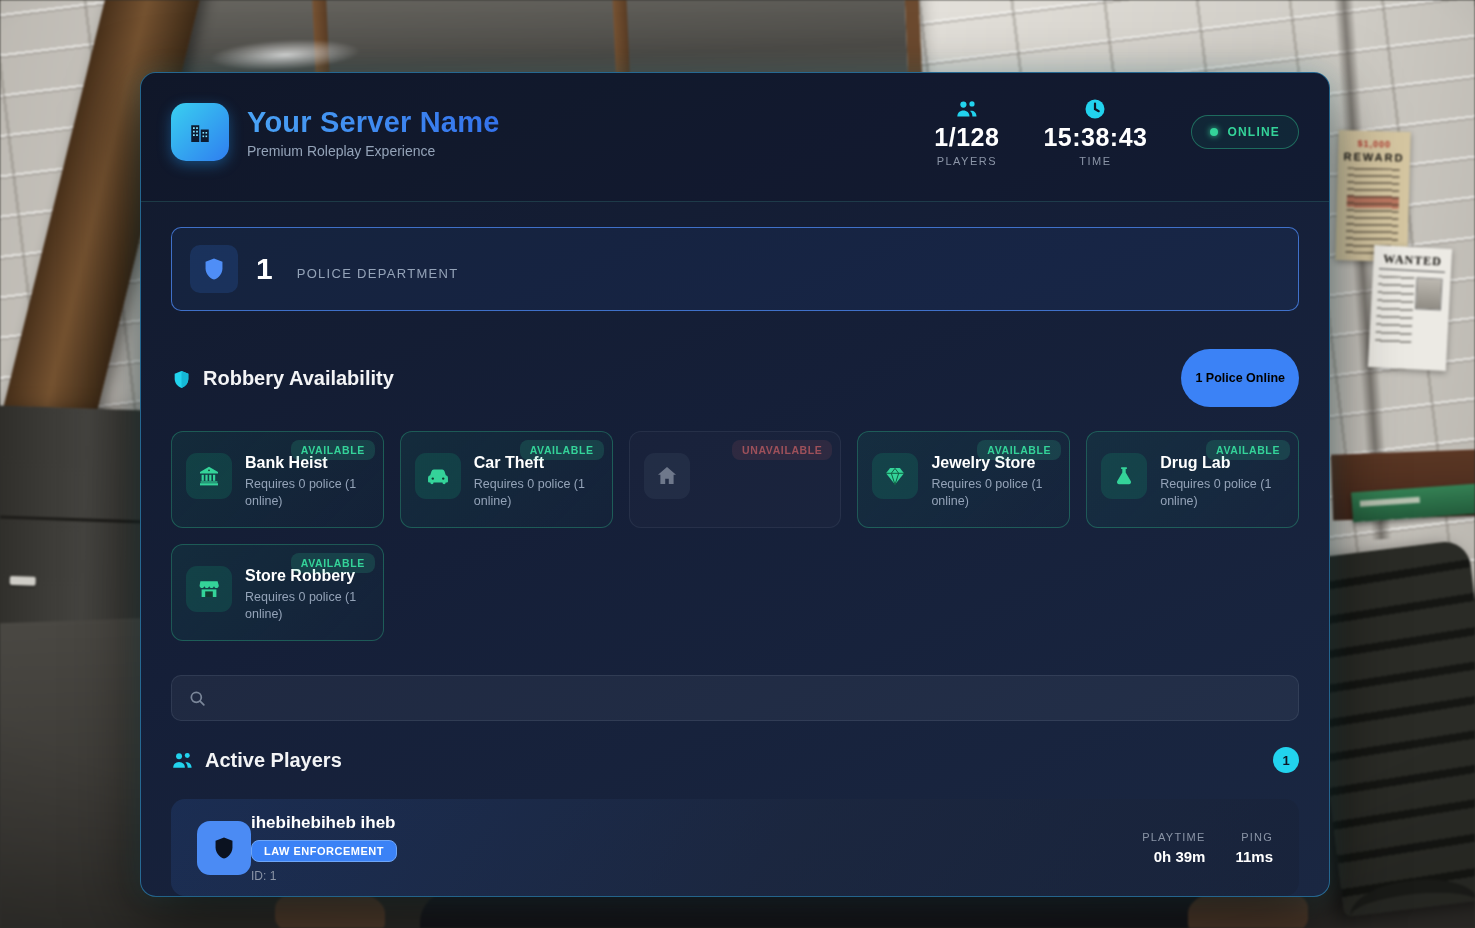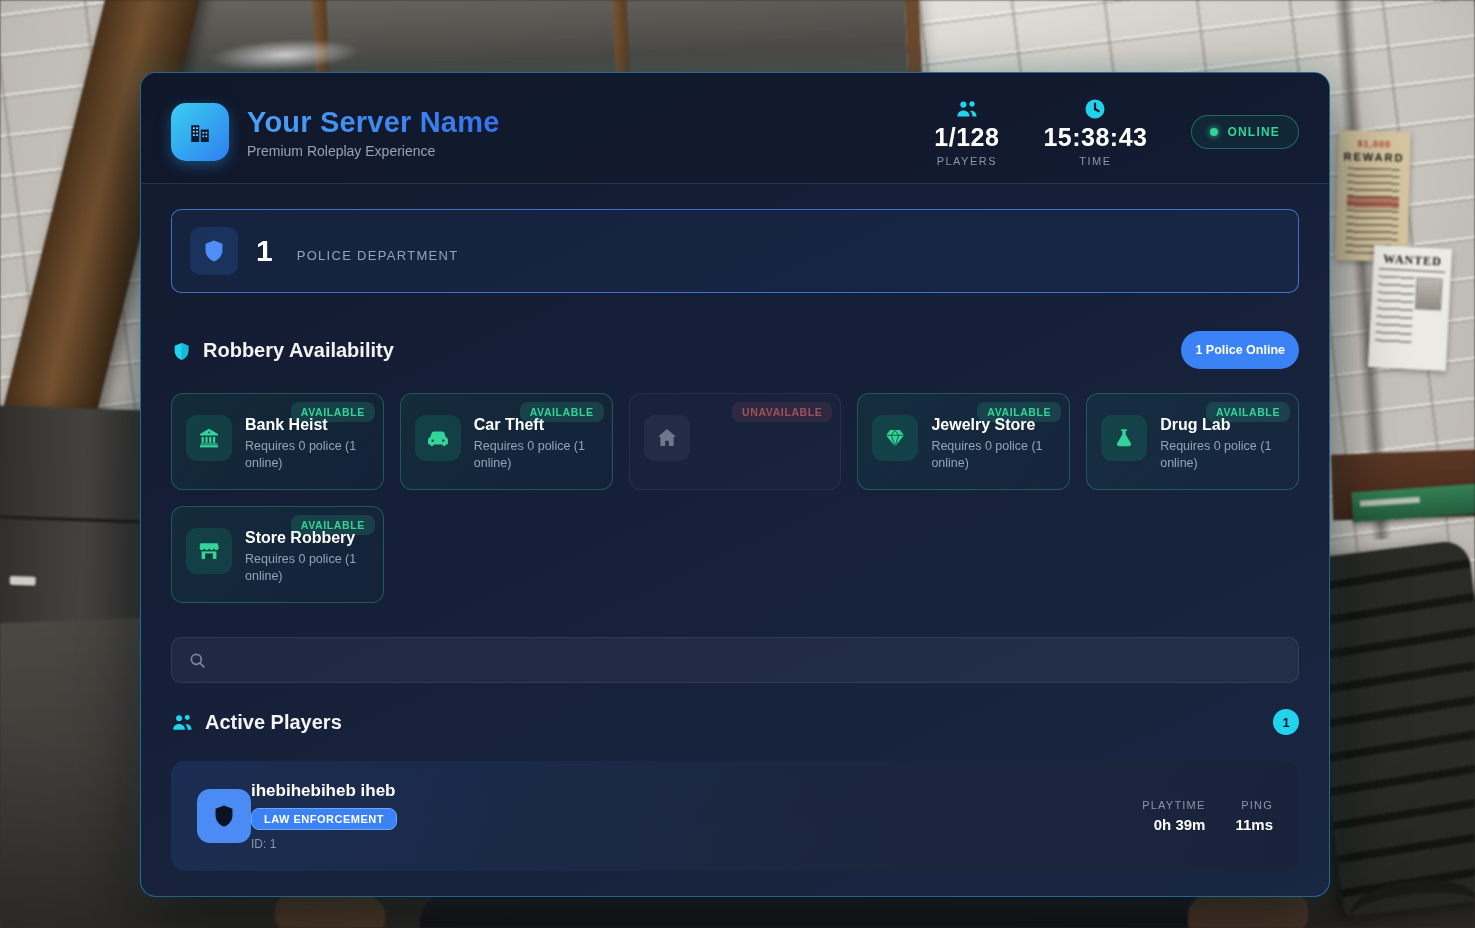--- a/index.html
+++ b/index.html
@@ -64,21 +64,21 @@
 
   
   .panel { position:absolute; left:140px; top:72px; width:1190px; height:825px;
            border-radius:16px; border:1.5px solid rgba(56,189,248,.45);
            background:linear-gradient(155deg,#121a2d 0%,#151f38 45%,#1a2742 100%);
            box-shadow:0 24px 70px rgba(0,0,0,.6), 0 0 26px rgba(34,211,238,.14);
            color:#e5e7eb; display:flex; flex-direction:column; overflow:hidden; z-index:10; }
 
   
   .hdr { display:flex; justify-content:space-between;
-         padding:24px 30px 16px; border-bottom:1px solid rgba(94,234,212,.16);
+         padding:24px 30px 34px; border-bottom:1px solid rgba(94,234,212,.16);
          background:rgba(10,16,30,.25); }
   .hdr-left { display:flex; align-items:center; gap:18px; }
   .logo { width:58px; height:58px; border-radius:15px;
           background:linear-gradient(135deg,#39d0f0 0%,#2f7ef0 100%);
           display:flex; align-items:center; justify-content:center;
           box-shadow:0 4px 14px rgba(34,150,238,.4); }
   .title { font-size:29px; font-weight:bold; letter-spacing:.2px;
            background:linear-gradient(90deg,#4aa3f5,#3472ec);
            -webkit-background-clip:text; background-clip:text; color:transparent; }
   .subtitle { font-size:14px; color:#94a3b8; margin-top:4px; }
@@ -98,22 +98,22 @@
           background:rgba(59,130,246,.07); }
   .police-iconbox { width:48px; height:48px; border-radius:10px; background:rgba(59,130,246,.16);
           display:flex; align-items:center; justify-content:center; }
   .police-count { font-size:30px; font-weight:bold; color:#fff; }
   .police-label { font-size:13px; color:#94a3b8; letter-spacing:1.3px; margin-left:6px; margin-top:9px; }
 
   
   .robbery { padding:14px 30px 14px; }
   .sec-head { display:flex; align-items:center; justify-content:space-between; margin-bottom:24px; }
   .sec-title { display:flex; align-items:flex-end; gap:11px; font-size:20px; font-weight:bold; color:#f3f4f6; }
-  .badge-blue { background:#3b82f6; color:#ffffff; font-size:12.5px; font-weight:bold;
-          padding:12px 14px; border-radius:999px; }
+  .badge-blue { background:#3b82f6; color:#000000; font-size:12.5px; font-weight:bold;
+          padding:22px 14px; border-radius:999px; }
   .cards { display:grid; grid-template-columns:repeat(5,1fr); gap:16px; }
   .card { position:relative; border-radius:12px; padding:15px 14px; min-height:97px;
           display:flex; gap:13px; align-items:flex-start; cursor:pointer; }
   .card.ok { background:linear-gradient(135deg,rgba(16,185,129,.09),rgba(16,185,129,.02));
           border:1px solid rgba(52,211,153,.3); }
   .card.no { background:rgba(148,163,184,.05); border:1px solid rgba(148,163,184,.18); opacity:.6; }
   .card-iconbox { width:46px; height:46px; min-width:46px; border-radius:11px; margin-top:6px;
           display:flex; align-items:center; justify-content:center; }
   .card.ok .card-iconbox { background:rgba(16,185,129,.16); }
   .card.no .card-iconbox { background:rgba(148,163,184,.14); }

